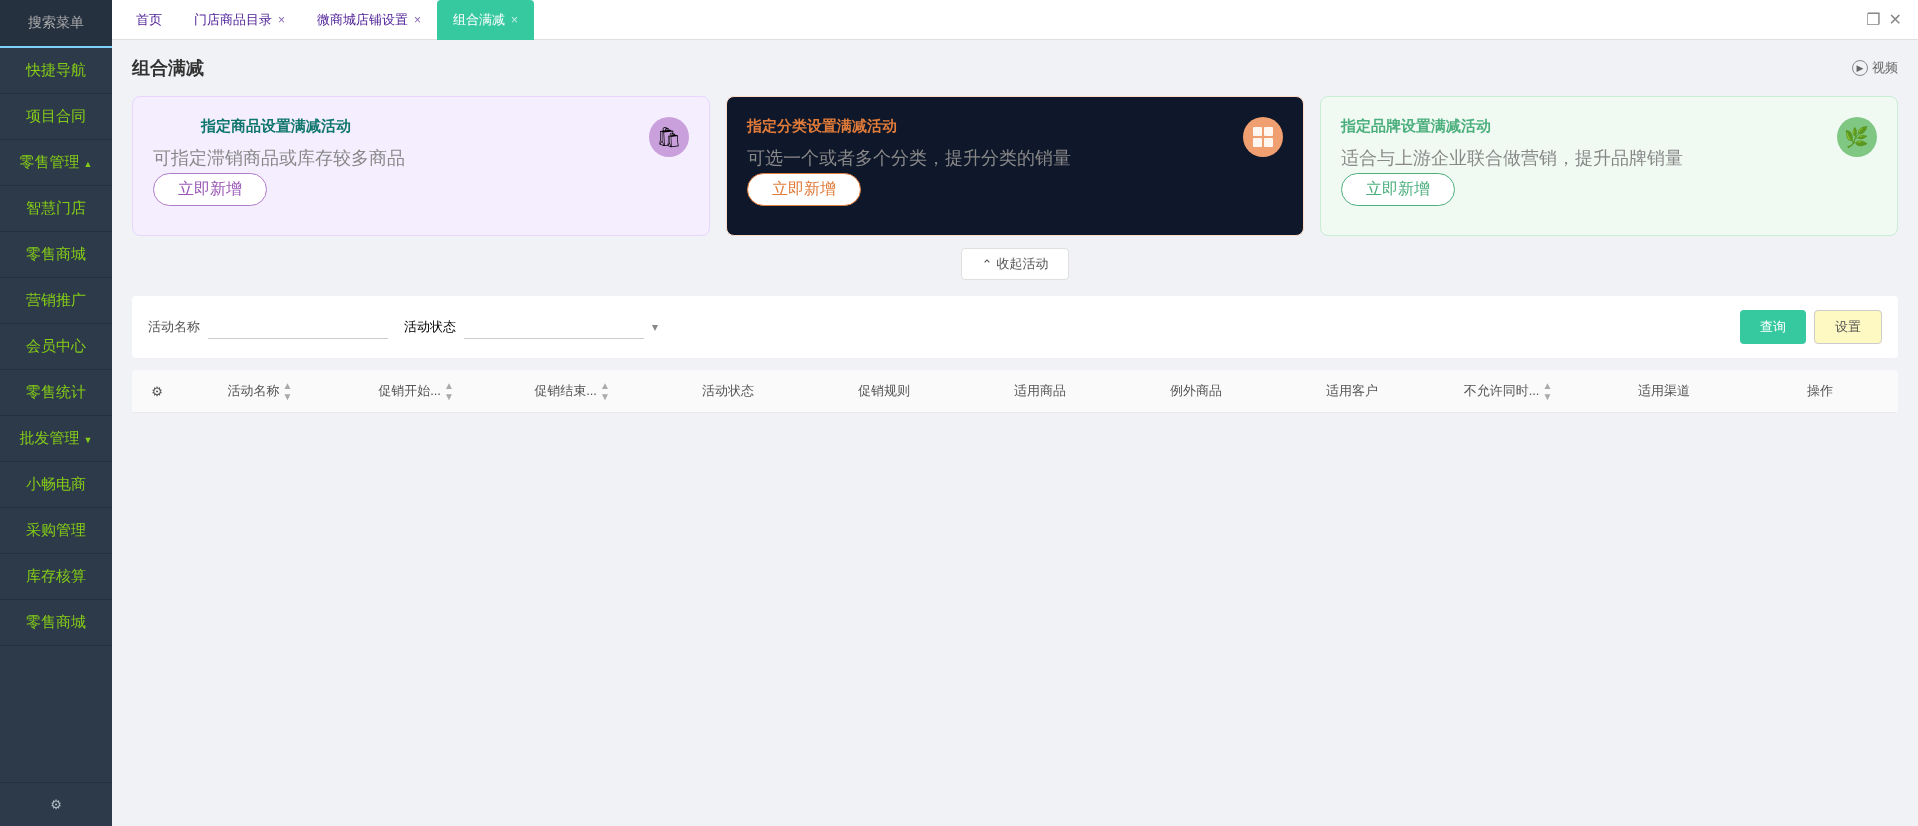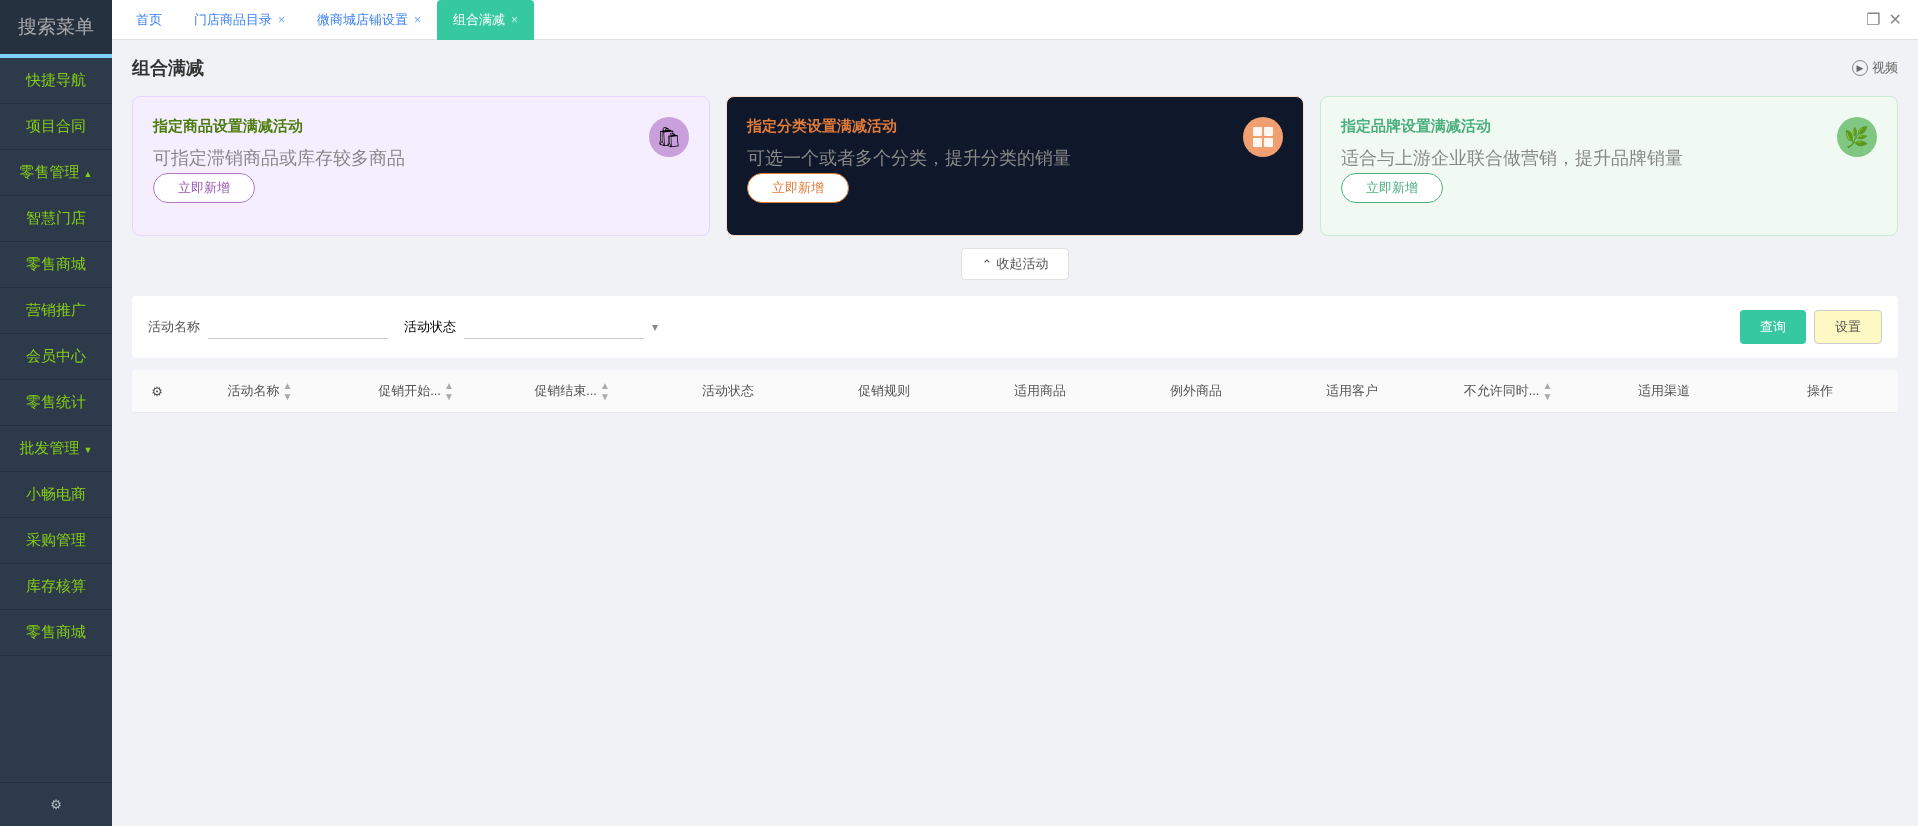--- a/index.html
+++ b/index.html
@@ -12,24 +12,24 @@
       color: #ccc;
       display: flex;
       flex-direction: column;
       height: 100%;
       flex-shrink: 0;
     }
     .sidebar-search {
       padding: 14px 10px;
       background: #263140;
       color: #aaa;
-      font-size: 19px;
+      font-size: 14px;
       cursor: pointer;
       text-align: center;
-      border-bottom: 4px solid #7dd3fc;
+      border-bottom: 2px solid #7dd3fc;
     }
     .sidebar-item {
       padding: 13px 0;
       text-align: center;
       color: #84cc16;
       font-size: 15px;
       cursor: pointer;
       border-bottom: 1px solid #263140;
       position: relative;
     }
@@ -72,21 +72,21 @@
       padding: 0 8px;
       flex-shrink: 0;
     }
     .tab {
       padding: 0 16px;
       height: 40px;
       display: flex;
       align-items: center;
       font-size: 13px;
       cursor: pointer;
-      color: #3b82f6;
+      color: #4c1d95;
       position: relative;
       white-space: nowrap;
     }
     .tab.active {
       background: #36c9a0;
       color: #fff;
       border-radius: 4px 4px 0 0;
     }
     .tab .close-btn {
       margin-left: 6px;
@@ -157,21 +157,21 @@
     }
     .card-green {
       background: #f0faf3;
       border: 1px solid #c8ecd4;
     }
     .card-title {
       font-size: 15px;
       font-weight: bold;
       margin-bottom: 8px;
     }
-    .card-purple .card-title { color: #4d7c0f; }
+    .card-purple .card-title { color: #0f766e; margin-left: 48px; }
     .card-orange .card-title { color: #e07b39; }
     .card-green .card-title { color: #4caf7d; }
     .card-desc {
       font-size: 18px;
       color: #888;
       line-height: 1.6;
     }
     .card-icon {
       position: absolute;
       top: 20px;
@@ -184,21 +184,21 @@
       justify-content: center;
       font-size: 20px;
     }
     .card-purple .card-icon { background: #c39bd3; }
     .card-orange .card-icon { background: #f0a070; }
     .card-green .card-icon { background: #81c784; }
     .card-btn {
       display: inline-block;
       border-radius: 20px;
       padding: 5px 24px;
-      font-size: 13px;
+      font-size: 16px;
       cursor: pointer;
       background: #fff;
       text-align: center;
     }
     .card-purple .card-btn { border: 1px solid #b07cc6; color: #9b59b6; }
     .card-orange .card-btn { border: 1px solid #e07b39; color: #e07b39; }
     .card-green .card-btn { border: 1px solid #4caf7d; color: #4caf7d; }
 
     
     .collapse-bar {

